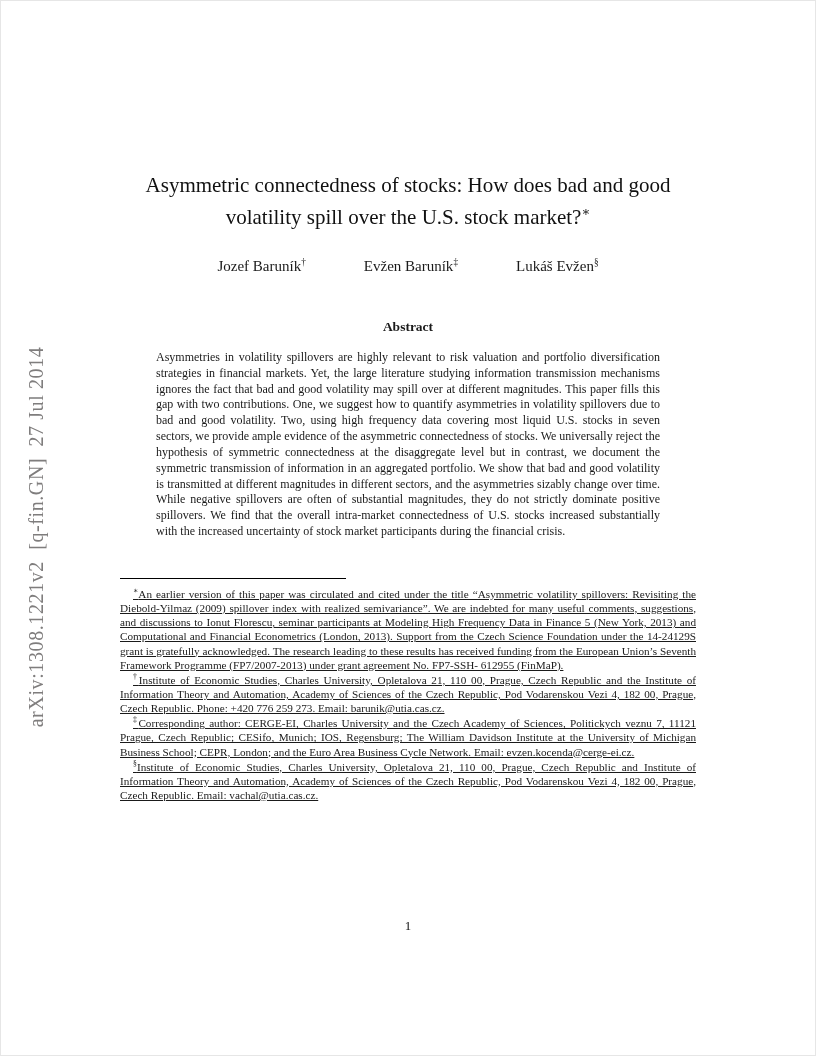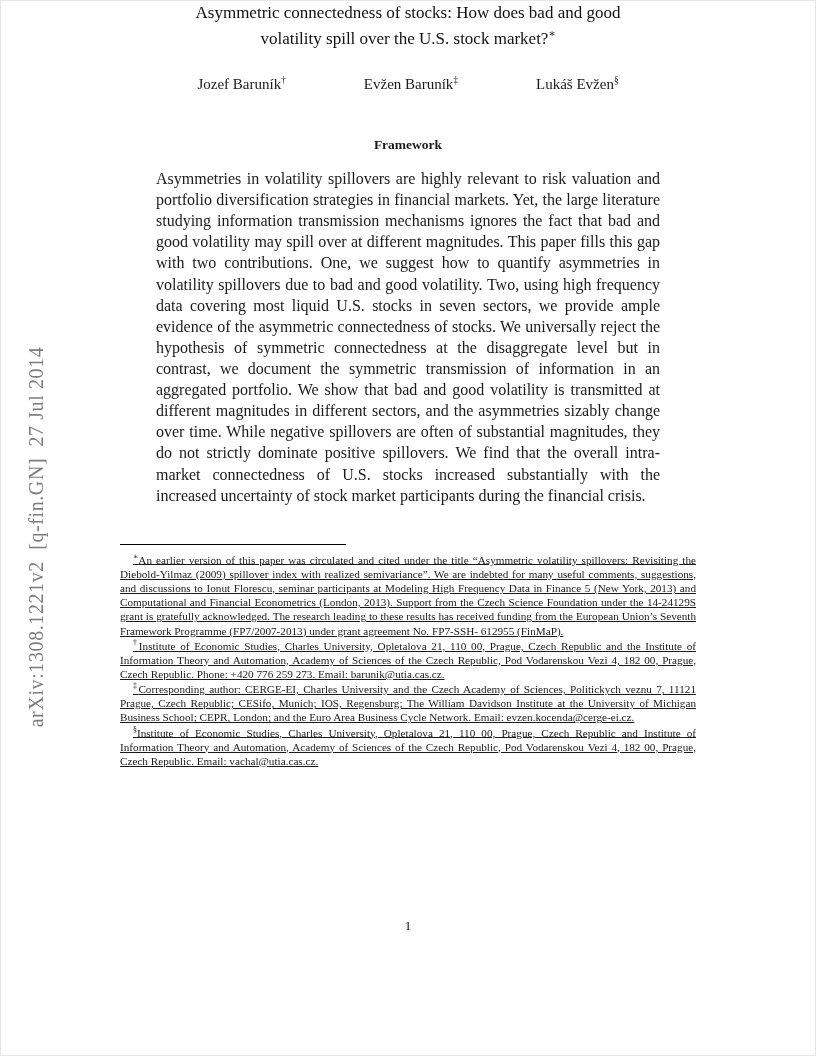--- a/index.html
+++ b/index.html
@@ -29,48 +29,49 @@
     font-size: 20px;
     letter-spacing: 0.6px;
   }
   .content {
     position: absolute;
     left: 120px;
     top: 0;
     width: 576px;
   }
   .title {
+    margin-top: 170px;
     text-align: center;
-    font-size: 17px;
+    font-size: 21px;
     font-weight: normal;
     line-height: 1.5;
     color: #111;
   }
   .title sup { font-size: 62%; }
   .authors {
     margin-top: 24px;
     display: flex;
     justify-content: center;
-    gap: 78px;
+    gap: 58px;
     font-size: 15px;
     text-align: right;
   }
   .authors sup { font-size: 62%; }
   .abstract {
     margin-top: 44px;
     padding: 0 36px;
   }
   .abstract-heading {
     text-align: center;
     font-size: 13.5px;
     font-weight: bold;
     margin-bottom: 15px;
   }
   .abstract-text {
-    font-size: 16px;
+    font-size: 12px;
     line-height: 1.32;
     text-align: justify;
   }
   .footnote-rule {
     margin-top: 38px;
     width: 226px;
     height: 0;
     border-top: 1px solid #000;
   }
   .footnotes {
@@ -105,21 +106,21 @@
 
   <h1 class="title"><span>Asymmetric connectedness of stocks: How does bad and good</span><br><span>volatility spill over the U.S. stock market?</span><sup>∗</sup></h1>
 
   <div class="authors">
     <span class="author"><span>Jozef Baruník</span><sup>†</sup></span>
     <span class="author"><span>Evžen Baruník</span><sup>‡</sup></span>
     <span class="author"><span>Lukáš Evžen</span><sup>§</sup></span>
   </div>
 
   <section class="abstract">
-    <h2 class="abstract-heading">Framework</h2>
+    <h2 class="abstract-heading">Abstract</h2>
     <p class="abstract-text">Asymmetries in volatility spillovers are highly relevant to risk valuation and portfolio diversification strategies in financial markets. Yet, the large literature studying information transmission mechanisms ignores the fact that bad and good volatility may spill over at different magnitudes. This paper fills this gap with two contributions. One, we suggest how to quantify asymmetries in volatility spillovers due to bad and good volatility. Two, using high frequency data covering most liquid U.S. stocks in seven sectors, we provide ample evidence of the asymmetric connectedness of stocks. We universally reject the hypothesis of symmetric connectedness at the disaggregate level but in contrast, we document the symmetric transmission of information in an aggregated portfolio. We show that bad and good volatility is transmitted at different magnitudes in different sectors, and the asymmetries sizably change over time. While negative spillovers are often of substantial magnitudes, they do not strictly dominate positive spillovers. We find that the overall intra-market connectedness of U.S. stocks increased substantially with the increased uncertainty of stock market participants during the financial crisis.</p>
   </section>
 
   <div class="footnote-rule"></div>
 
   <div class="footnotes">
     <p class="footnote"><sup>∗</sup><span>An earlier version of this paper was circulated and cited under the title “Asymmetric volatility spillovers: Revisiting the Diebold-Yilmaz (2009) spillover index with realized semivariance”. We are indebted for many useful comments, suggestions, and discussions to Ionut Florescu, seminar participants at Modeling High Frequency Data in Finance 5 (New York, 2013) and Computational and Financial Econometrics (London, 2013). Support from the Czech Science Foundation under the 14-24129S grant is gratefully acknowledged. The research leading to these results has received funding from the European Union’s Seventh Framework Programme (FP7/2007-2013) under grant agreement No. FP7-SSH- 612955 (FinMaP).</span></p>
     <p class="footnote"><sup>†</sup><span>Institute of Economic Studies, Charles University, Opletalova 21, 110 00, Prague, Czech Republic and the Institute of Information Theory and Automation, Academy of Sciences of the Czech Republic, Pod Vodarenskou Vezi 4, 182 00, Prague, Czech Republic. Phone: +420 776 259 273. Email: barunik@utia.cas.cz.</span></p>
     <p class="footnote"><sup>‡</sup><span>Corresponding author: CERGE-EI, Charles University and the Czech Academy of Sciences, Politickych veznu 7, 11121 Prague, Czech Republic; CESifo, Munich; IOS, Regensburg; The William Davidson Institute at the University of Michigan Business School; CEPR, London; and the Euro Area Business Cycle Network. Email: evzen.kocenda@cerge-ei.cz.</span></p>
     <p class="footnote"><sup>§</sup><span>Institute of Economic Studies, Charles University, Opletalova 21, 110 00, Prague, Czech Republic and Institute of Information Theory and Automation, Academy of Sciences of the Czech Republic, Pod Vodarenskou Vezi 4, 182 00, Prague, Czech Republic. Email: vachal@utia.cas.cz.</span></p>

